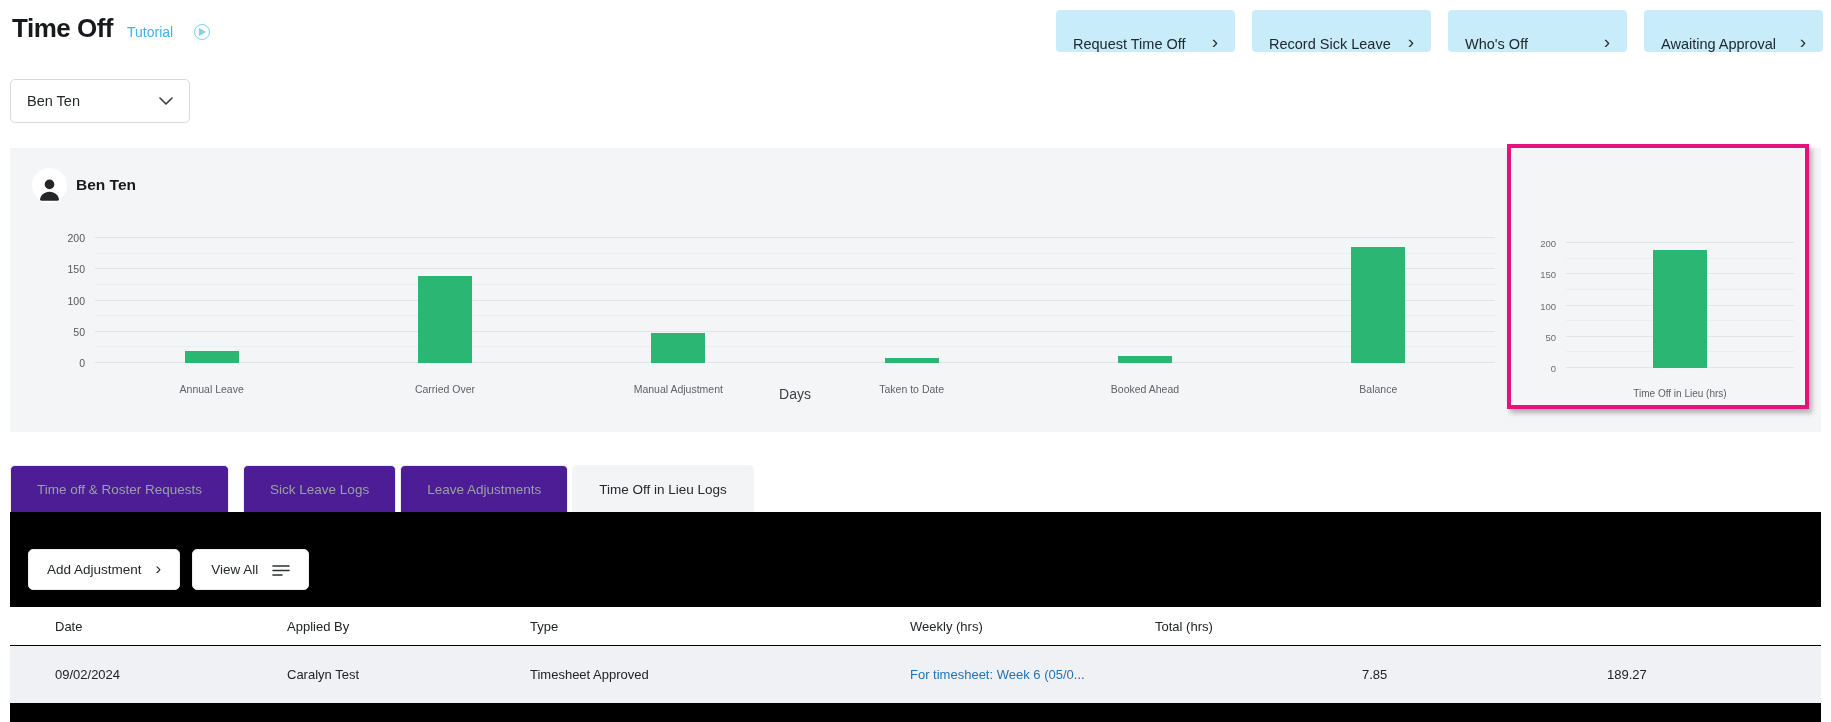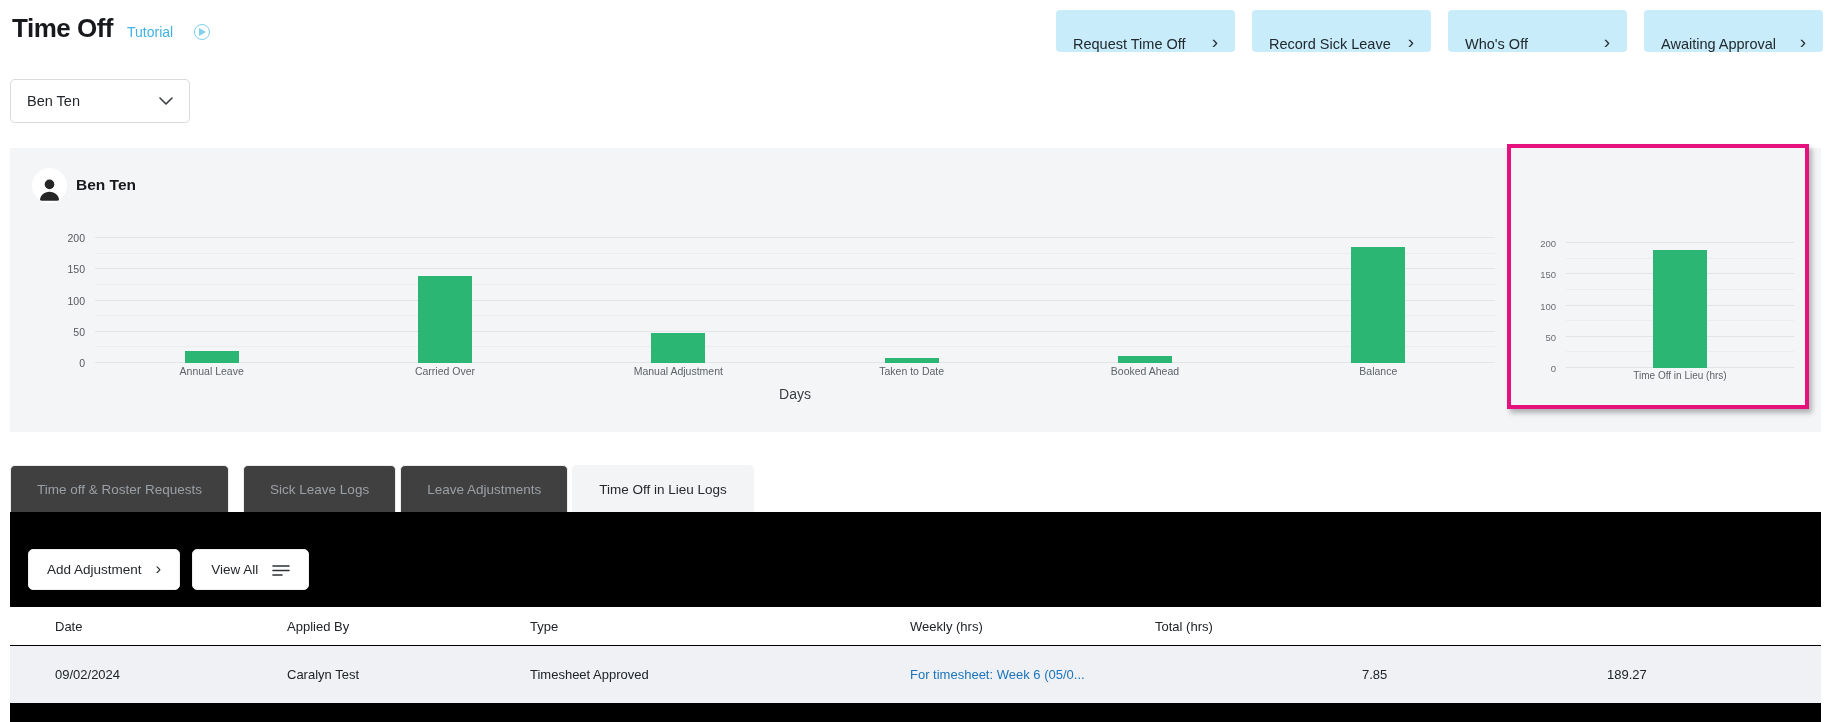--- a/index.html
+++ b/index.html
@@ -31,36 +31,36 @@
   .employee-name { position:absolute; left:66px; top:28px; font-size:15.5px; font-weight:800; color:#17191c; }
 
   
   .main-chart { position:absolute; left:85px; top:90px; width:1400px; height:125px; }
   .gridline { position:absolute; left:0; width:100%; height:1px; background:#e2e4e8; }
   .gridline.minor { background:#ecedf0; }
   .tick-label { position:absolute; right:100%; margin-right:10px; transform:translateY(-50%);
                 font-size:10.5px; color:#56595e; }
   .bar-col { position:absolute; bottom:0; display:flex; justify-content:center; align-items:flex-end; height:100%; }
   .bar { width:54px; background:#2bb673; }
-  .cat-label { position:absolute; top:100%; margin-top:2px; width:100%; text-align:center;
+  .cat-label { position:absolute; top:100%; margin-top:20px; width:100%; text-align:center;
                font-size:10.5px; color:#5e6268; white-space:nowrap; }
   .xaxis-title { position:absolute; left:85px; top:238px; width:1400px; text-align:center;
                  font-size:14px; color:#3a3e43; }
 
   
   .toil-highlight { position:absolute; left:1497px; top:-4px; width:302px; height:265px;
                     border:4px solid #e5127d; background:#f4f5f7;
                     box-shadow:3px 4px 5px rgba(0,0,0,0.28); }
   .mini-chart { position:absolute; left:55px; top:95px; width:228px; height:125px; }
   .mini-chart .tick-label { font-size:9.5px; color:#6a6e73; }
   .mini-chart .cat-label { font-size:10px; }
 
   
   .tabs { position:absolute; left:10px; top:465px; display:flex; gap:4px; height:47px; }
-  .tab { height:47px; background:#404040; border:1px solid #ececee; border-bottom:none;
+  .tab { height:47px; background:#4c1d95; border:1px solid #ececee; border-bottom:none;
          border-radius:5px 5px 0 0; display:flex; align-items:center; padding:0 26px;
          font-size:13.5px; color:#9aa0a6; cursor:pointer; white-space:nowrap; }
   .tab:first-child { margin-right:10px; }
   .tab.active { background:#f3f4f6; border-color:#f3f4f6; color:#25282c; }
 
   
   .content-panel { position:absolute; left:10px; top:512px; width:1811px; height:210px; background:#000000; }
   .toolbar { position:absolute; left:18px; top:37px; display:flex; gap:12px; }
   .tool-btn { height:41px; background:#fff; border:1px solid #ededef; border-radius:5px;
               display:flex; align-items:center; gap:14px; padding:0 18px; font-size:13.5px;

